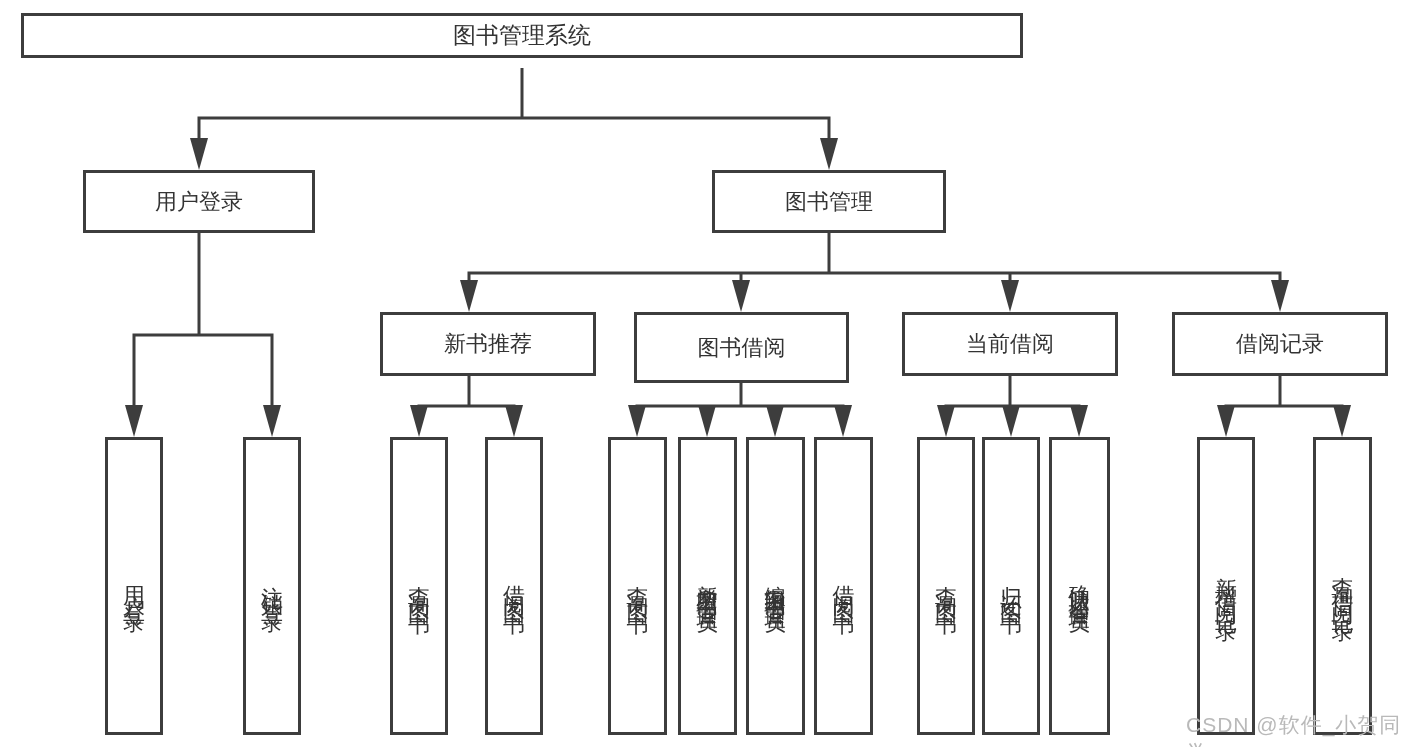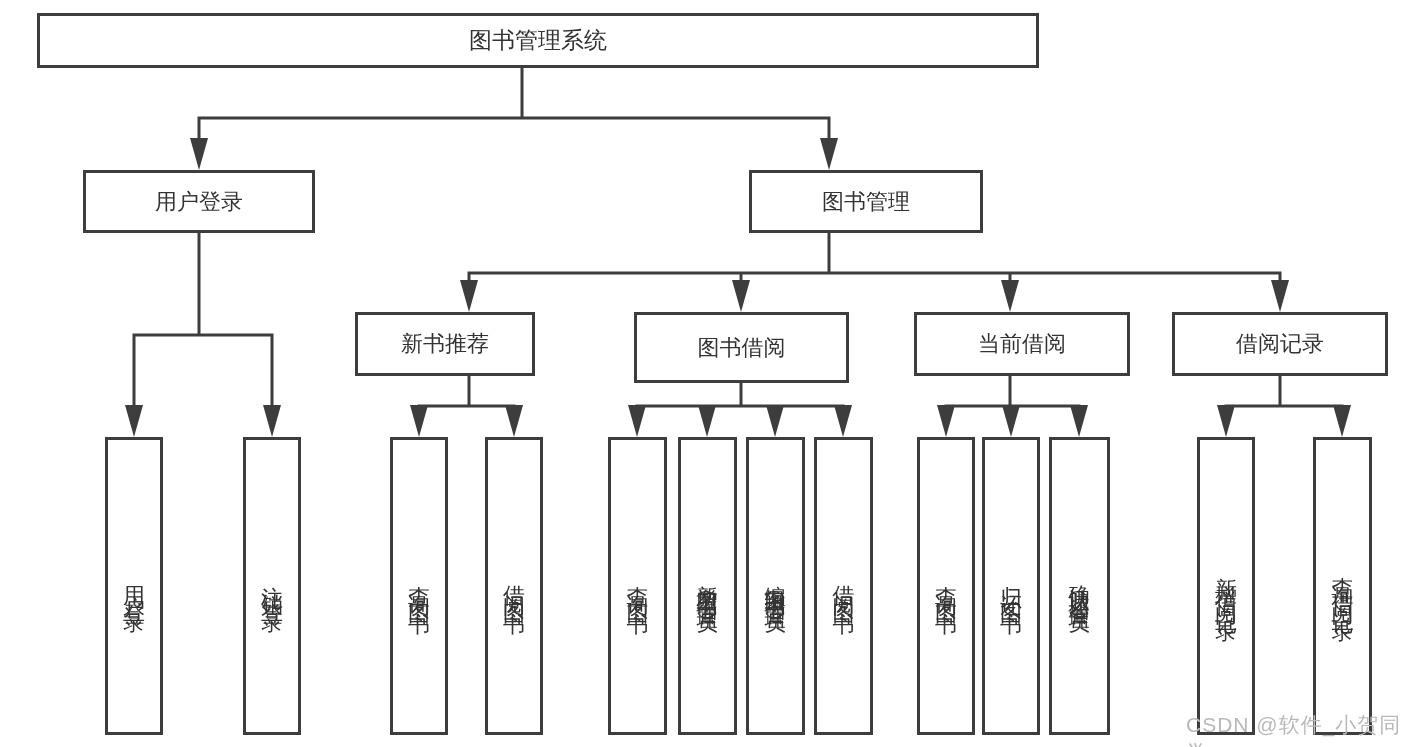--- a/index.html
+++ b/index.html
@@ -79,28 +79,28 @@
       <polygon points="766,405 784,405 775,437"></polygon>
       <polygon points="834,405 852,405 843,437"></polygon>
       <polygon points="937,405 955,405 946,437"></polygon>
       <polygon points="1002,405 1020,405 1011,437"></polygon>
       <polygon points="1070,405 1088,405 1079,437"></polygon>
       <polygon points="1217,405 1235,405 1226,437"></polygon>
       <polygon points="1333,405 1351,405 1342,437"></polygon>
     </g>
   </svg>
 
-  <div class="box root" style="left:21px; top:13px; width:1002px; height:55px;margin-left:16px;">图书管理系统</div>
+  <div class="box root" style="left:21px; top:13px; width:1002px; height:45px;">图书管理系统</div>
 
   <div class="box" style="left:83px; top:170px; width:232px; height:63px;">用户登录</div>
-  <div class="box" style="left:712px; top:170px; width:234px; height:63px;margin-left:37px;">图书管理</div>
+  <div class="box" style="left:712px; top:170px; width:234px; height:63px;">图书管理</div>
 
-  <div class="box" style="left:355px; top:312px; width:180px; height:64px;text-align:right;">新书推荐</div>
+  <div class="box" style="left:380px; top:312px; width:216px; height:64px;text-align:right;">新书推荐</div>
   <div class="box" style="left:634px; top:312px; width:215px; height:71px;">图书借阅</div>
-  <div class="box" style="left:902px; top:312px; width:216px; height:64px;margin-left:12px;">当前借阅</div>
+  <div class="box" style="left:902px; top:312px; width:216px; height:64px;">当前借阅</div>
   <div class="box" style="left:1172px; top:312px; width:216px; height:64px;">借阅记录</div>
 
   <div class="box vbox" style="left:105px; top:437px; width:58px; height:298px;">
     <span class="vtext">用户登录</span>
   </div>
   <div class="box vbox" style="left:243px; top:437px; width:58px; height:298px;">
     <span class="vtext">注销登录</span>
   </div>
 
   <div class="box vbox" style="left:390px; top:437px; width:58px; height:298px;">

